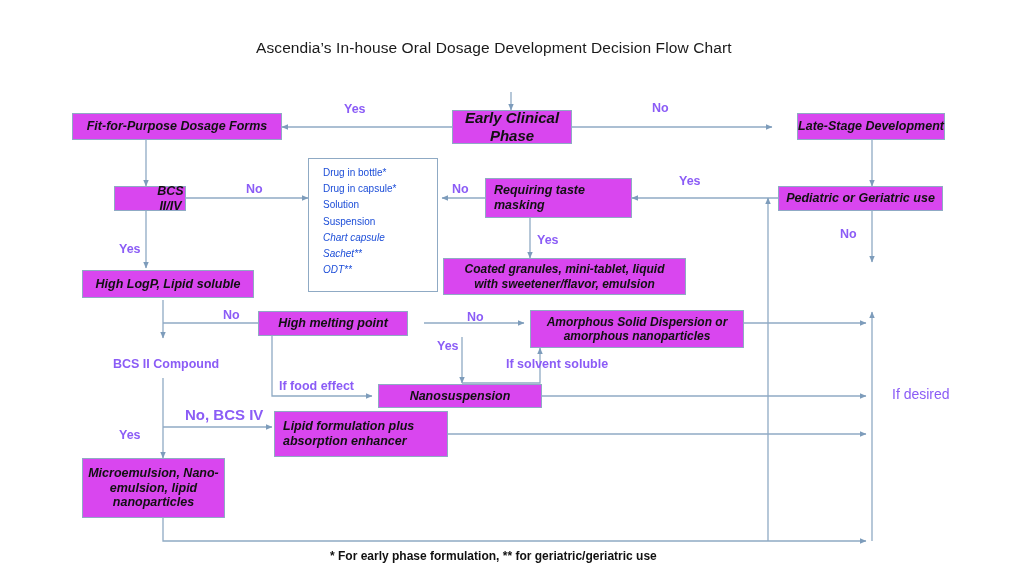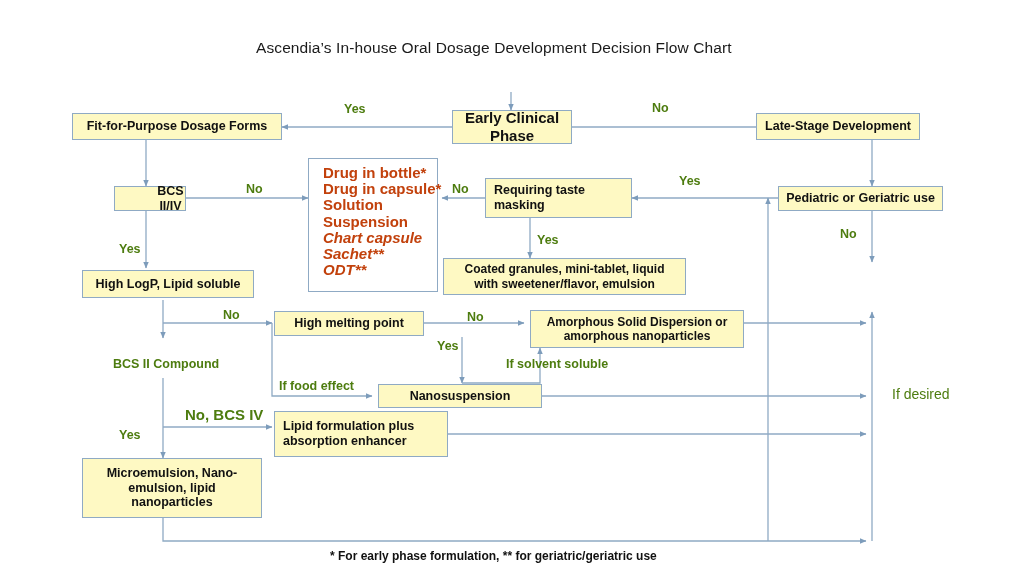--- a/index.html
+++ b/index.html
@@ -19,51 +19,52 @@
   #wires{
     position:absolute;
     left:0;top:0;
     width:1024px;height:576px;
     pointer-events:none;
   }
   .node{
     position:absolute;
     box-sizing:border-box;
     border:1px solid #8faac4;
-    background:#fef9c3;
+    background:#d946ef;
     display:flex;
     align-items:center;
     font-weight:bold;
     line-height:1.18;
     color:#111111;
     z-index:3;
+    font-style:italic;
   }
   .node.ctr{justify-content:center;text-align:center;}
   .node.lft{justify-content:flex-start;text-align:left;padding-left:8px;}
   .node .inner{width:100%;}
   .listnode{
     position:absolute;
     box-sizing:border-box;
     border:1px solid #8faac4;
     background:#ffffff;
     padding:6px 0 6px 14px;
     z-index:3;
   }
   .listnode .li{
-    font-weight:bold;
-    font-size:15px;
+    font-weight:normal;
+    font-size:10px;
     line-height:16.2px;
     white-space:nowrap;
-    color:#c2410c;
+    color:#1d4ed8;
   }
   .listnode .li.ital{font-style:italic;}
   .lbl{
     position:absolute;
     font-weight:bold;
-    color:#4d7c0f;
+    color:#8b5cf6;
     white-space:nowrap;
     z-index:4;
     background:transparent;
   }
   .lbl.plain{font-weight:normal;}
   .title{
     position:absolute;
     font-weight:normal;
     font-size:15.5px;
     color:#1a1a1a;
@@ -148,21 +149,21 @@
   </svg>
 
   <div class="node ctr" style="left: 452px; top: 110px; width: 120px; height: 34px; font-size: 15px; border-color: rgb(143, 170, 196);">
     <span class="inner">Early Clinical<br>Phase</span>
   </div>
 
   <div class="node ctr" style="left: 72px; top: 113px; width: 210px; height: 27px; font-size: 12.5px; border-color: rgb(143, 170, 196);">
     <span class="inner">Fit-for-Purpose Dosage Forms</span>
   </div>
 
-  <div class="node ctr" style="left: 756px; top: 113px; width: 164px; height: 27px; font-size: 12.5px; border-color: rgb(143, 170, 196);">
+  <div class="node ctr" style="left: 797px; top: 113px; width: 148px; height: 27px; font-size: 12.5px; border-color: rgb(143, 170, 196);">
     <span class="inner">Late-Stage Development</span>
   </div>
 
   <div class="node ctr" style="left: 114px; top: 186px; width: 72px; height: 25px; font-size: 12.5px; border-color: rgb(143, 170, 196); padding-left: 41px;">
     <span class="inner">BCS II/IV</span>
   </div>
 
   <div class="node ctr" style="left: 82px; top: 270px; width: 172px; height: 28px; font-size: 12.5px; border-color: rgb(143, 170, 196);">
     <span class="inner">High LogP, Lipid soluble</span>
   </div>
@@ -183,37 +184,37 @@
 
   <div class="node ctr" style="left: 443px; top: 258px; width: 243px; height: 37px; font-size: 12px; border-color: rgb(143, 170, 196);">
     <span class="inner">Coated granules, mini-tablet,  liquid<br>with sweetener/flavor, emulsion</span>
   </div>
 
   <div class="node ctr" style="left: 778px; top: 186px; width: 165px; height: 25px; font-size: 12.5px; border-color: rgb(143, 170, 196);">
     <span class="inner">Pediatric or Geriatric use</span>
   </div>
 
 
-  <div class="node ctr" style="left: 274px; top: 311px; width: 150px; height: 25px; font-size: 12.5px; border-color: rgb(143, 170, 196);">
+  <div class="node ctr" style="left: 258px; top: 311px; width: 150px; height: 25px; font-size: 12.5px; border-color: rgb(143, 170, 196);">
     <span class="inner">High melting point</span>
   </div>
 
   <div class="node ctr" style="left: 530px; top: 310px; width: 214px; height: 38px; font-size: 12px; border-color: rgb(143, 170, 196);">
     <span class="inner">Amorphous Solid Dispersion or<br>amorphous nanoparticles</span>
   </div>
 
   <div class="node ctr" style="left: 378px; top: 384px; width: 164px; height: 24px; font-size: 12.5px; border-color: rgb(143, 170, 196);">
     <span class="inner">Nanosuspension</span>
   </div>
 
   <div class="node lft" style="left: 274px; top: 411px; width: 174px; height: 46px; font-size: 12.5px; border-color: rgb(143, 170, 196);">
     <span class="inner">Lipid formulation plus<br>absorption enhancer</span>
   </div>
 
-  <div class="node ctr" style="left: 82px; top: 458px; width: 180px; height: 60px; font-size: 12.5px; border-color: rgb(143, 170, 196);">
+  <div class="node ctr" style="left: 82px; top: 458px; width: 143px; height: 60px; font-size: 12.5px; border-color: rgb(143, 170, 196);">
     <span class="inner">Microemulsion, Nano-<br>emulsion, lipid<br>nanoparticles</span>
   </div>
 
   <div class="lbl" style="left:344px;top:102px;font-size:12.5px;">Yes</div>
 
   <div class="lbl" style="left:652px;top:101px;font-size:12.5px;">No</div>
 
   <div class="lbl" style="left:246px;top:182px;font-size:12.5px;">No</div>
 
   <div class="lbl" style="left:119px;top:242px;font-size:12.5px;">Yes</div>

